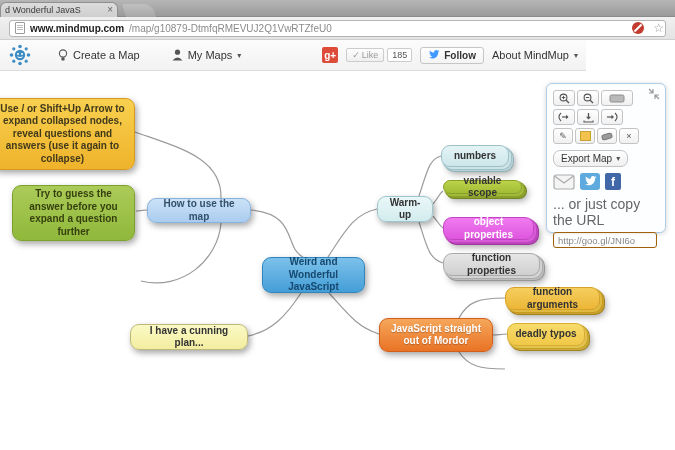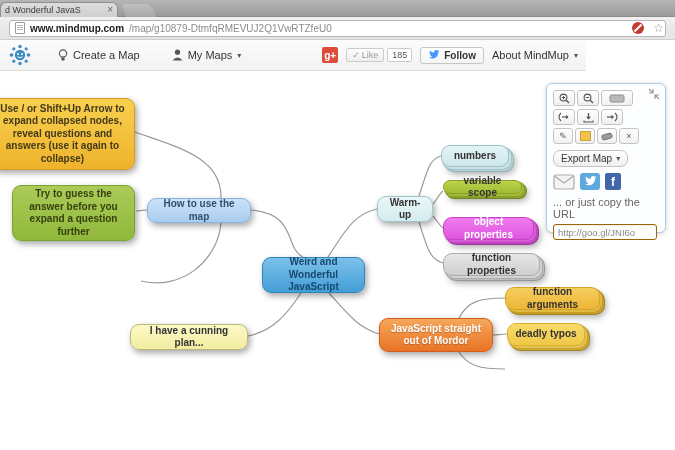--- a/index.html
+++ b/index.html
@@ -113,21 +113,21 @@
   .swatch { width:11px; height:10px; background:#f2c14e; border:1px solid #caa32f; }
   .export-btn { height:17px; background:linear-gradient(#fff,#efefef); border:1px solid #c3c3c3;
     border-radius:7px; display:inline-flex; align-items:center; gap:4px; padding:0 7px;
     font-size:10px; color:#333; margin:3px 0 6px; cursor:pointer; }
   .share-row { display:flex; align-items:center; gap:5px; margin-bottom:6px; }
   .mail-ico { width:22px; height:16px; cursor:pointer; }
   .tw-ico { width:20px; height:17px; background:#5ea9dd; border-radius:3px; display:flex;
     align-items:center; justify-content:center; cursor:pointer; }
   .fb-ico { width:16px; height:17px; background:#4267a8; border-radius:2px; color:#fff;
     font-weight:bold; font-size:12px; display:flex; align-items:center; justify-content:center; cursor:pointer; }
-  .copy-url-label { color:#666; font-size:11px; margin-bottom:4px; }
+  .copy-url-label { color:#666; font-size:14px; margin-bottom:4px; }
   .share-input { width:104px; height:16px; border:1px solid #a16207; border-radius:3px;
     background:#fff; box-shadow:inset 0 1px 2px rgba(0,0,0,.08); color:#888; font-size:9.5px; padding:0 4px;
     font-family:"Liberation Sans", sans-serif; }
 </style>
 </head>
 <body>
 
 <div id="app">
 
   <div class="tabstrip">

